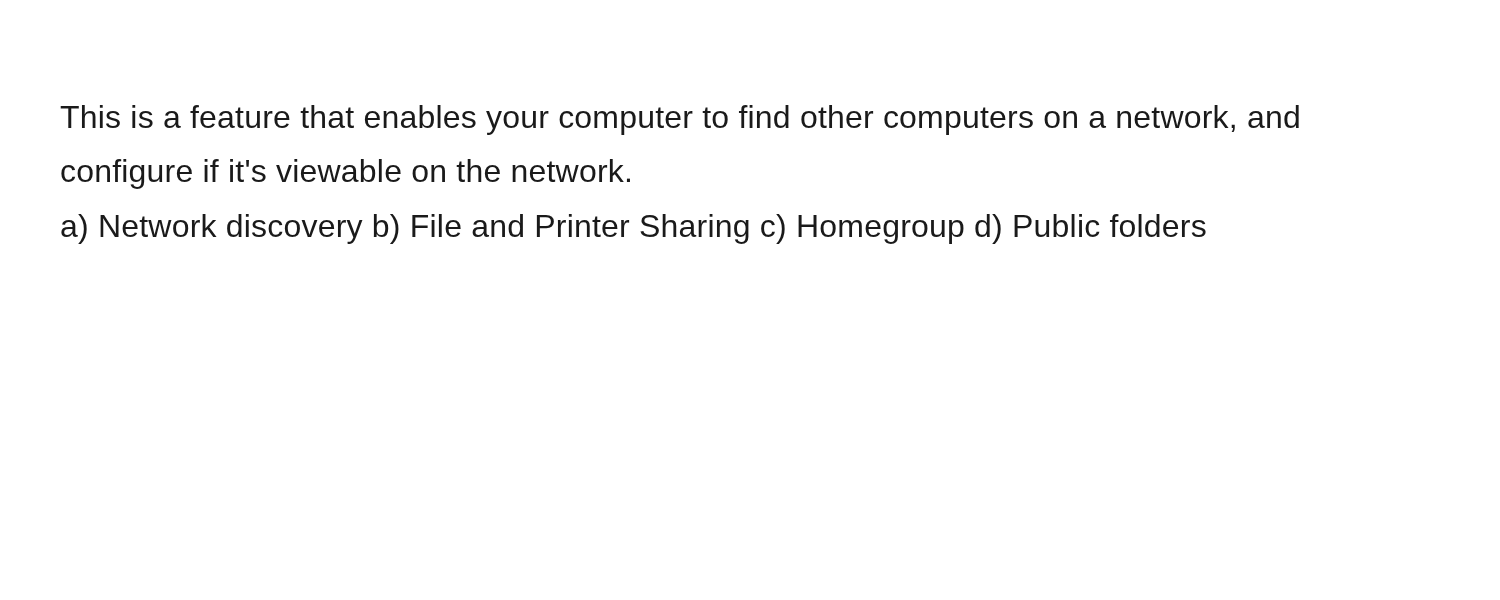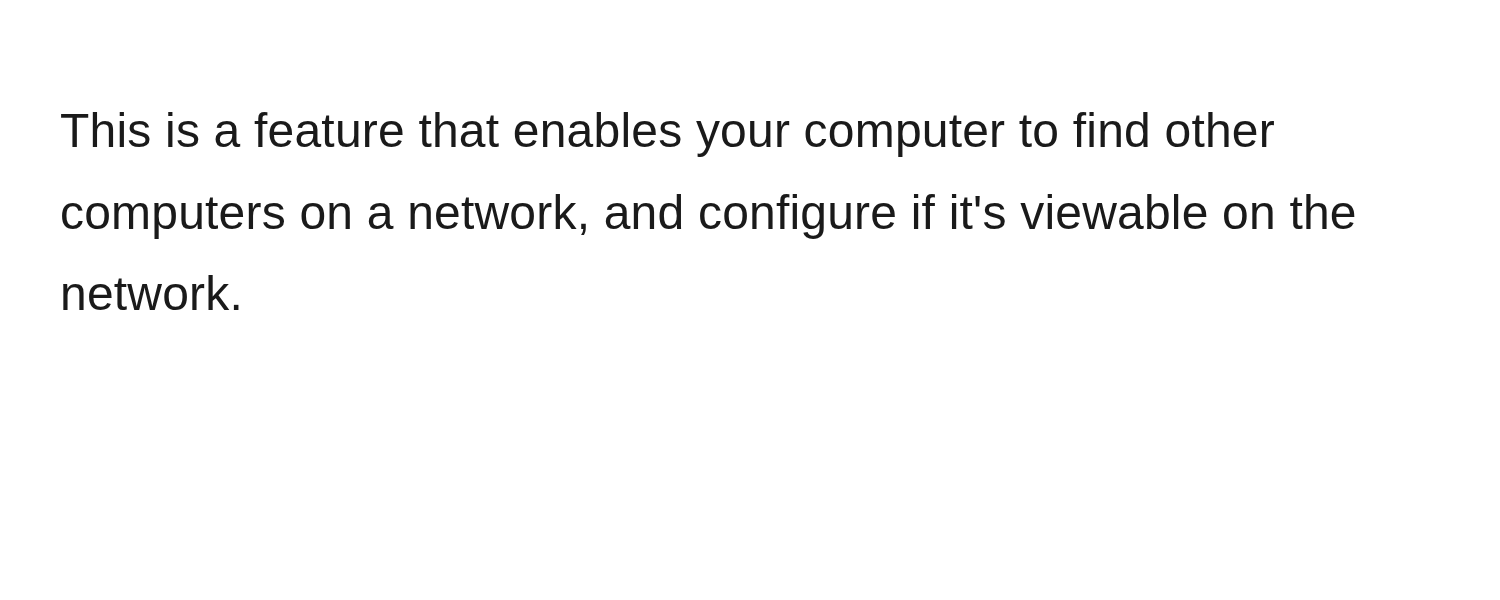--- a/index.html
+++ b/index.html
@@ -8,31 +8,32 @@
       box-sizing: border-box;
     }
     body {
       width: 1500px;
       height: 600px;
       background: #ffffff;
       font-family: -apple-system, BlinkMacSystemFont, "Segoe UI", Helvetica, Arial, sans-serif;
       padding: 90px 60px 60px 60px;
     }
     .question-block {
-      font-size: 48px;
+      font-size: 32px;
       line-height: 1.7;
       color: #1a1a1a;
       letter-spacing: 0.2px;
     }
     .question-text {
       display: inline;
     }
     .options-line {
       display: inline;
     }
   </style>
 </head>
 <body>
 
 <div class="question-block">
   <div class="question-text">This is a feature that enables your computer to find other computers on a network, and configure if it's viewable on the network.</div>
   <br>
+  <div class="options-line">a) Network discovery b) File and Printer Sharing c) Homegroup d) Public folders</div>
 </div>
 
 </body></html>

